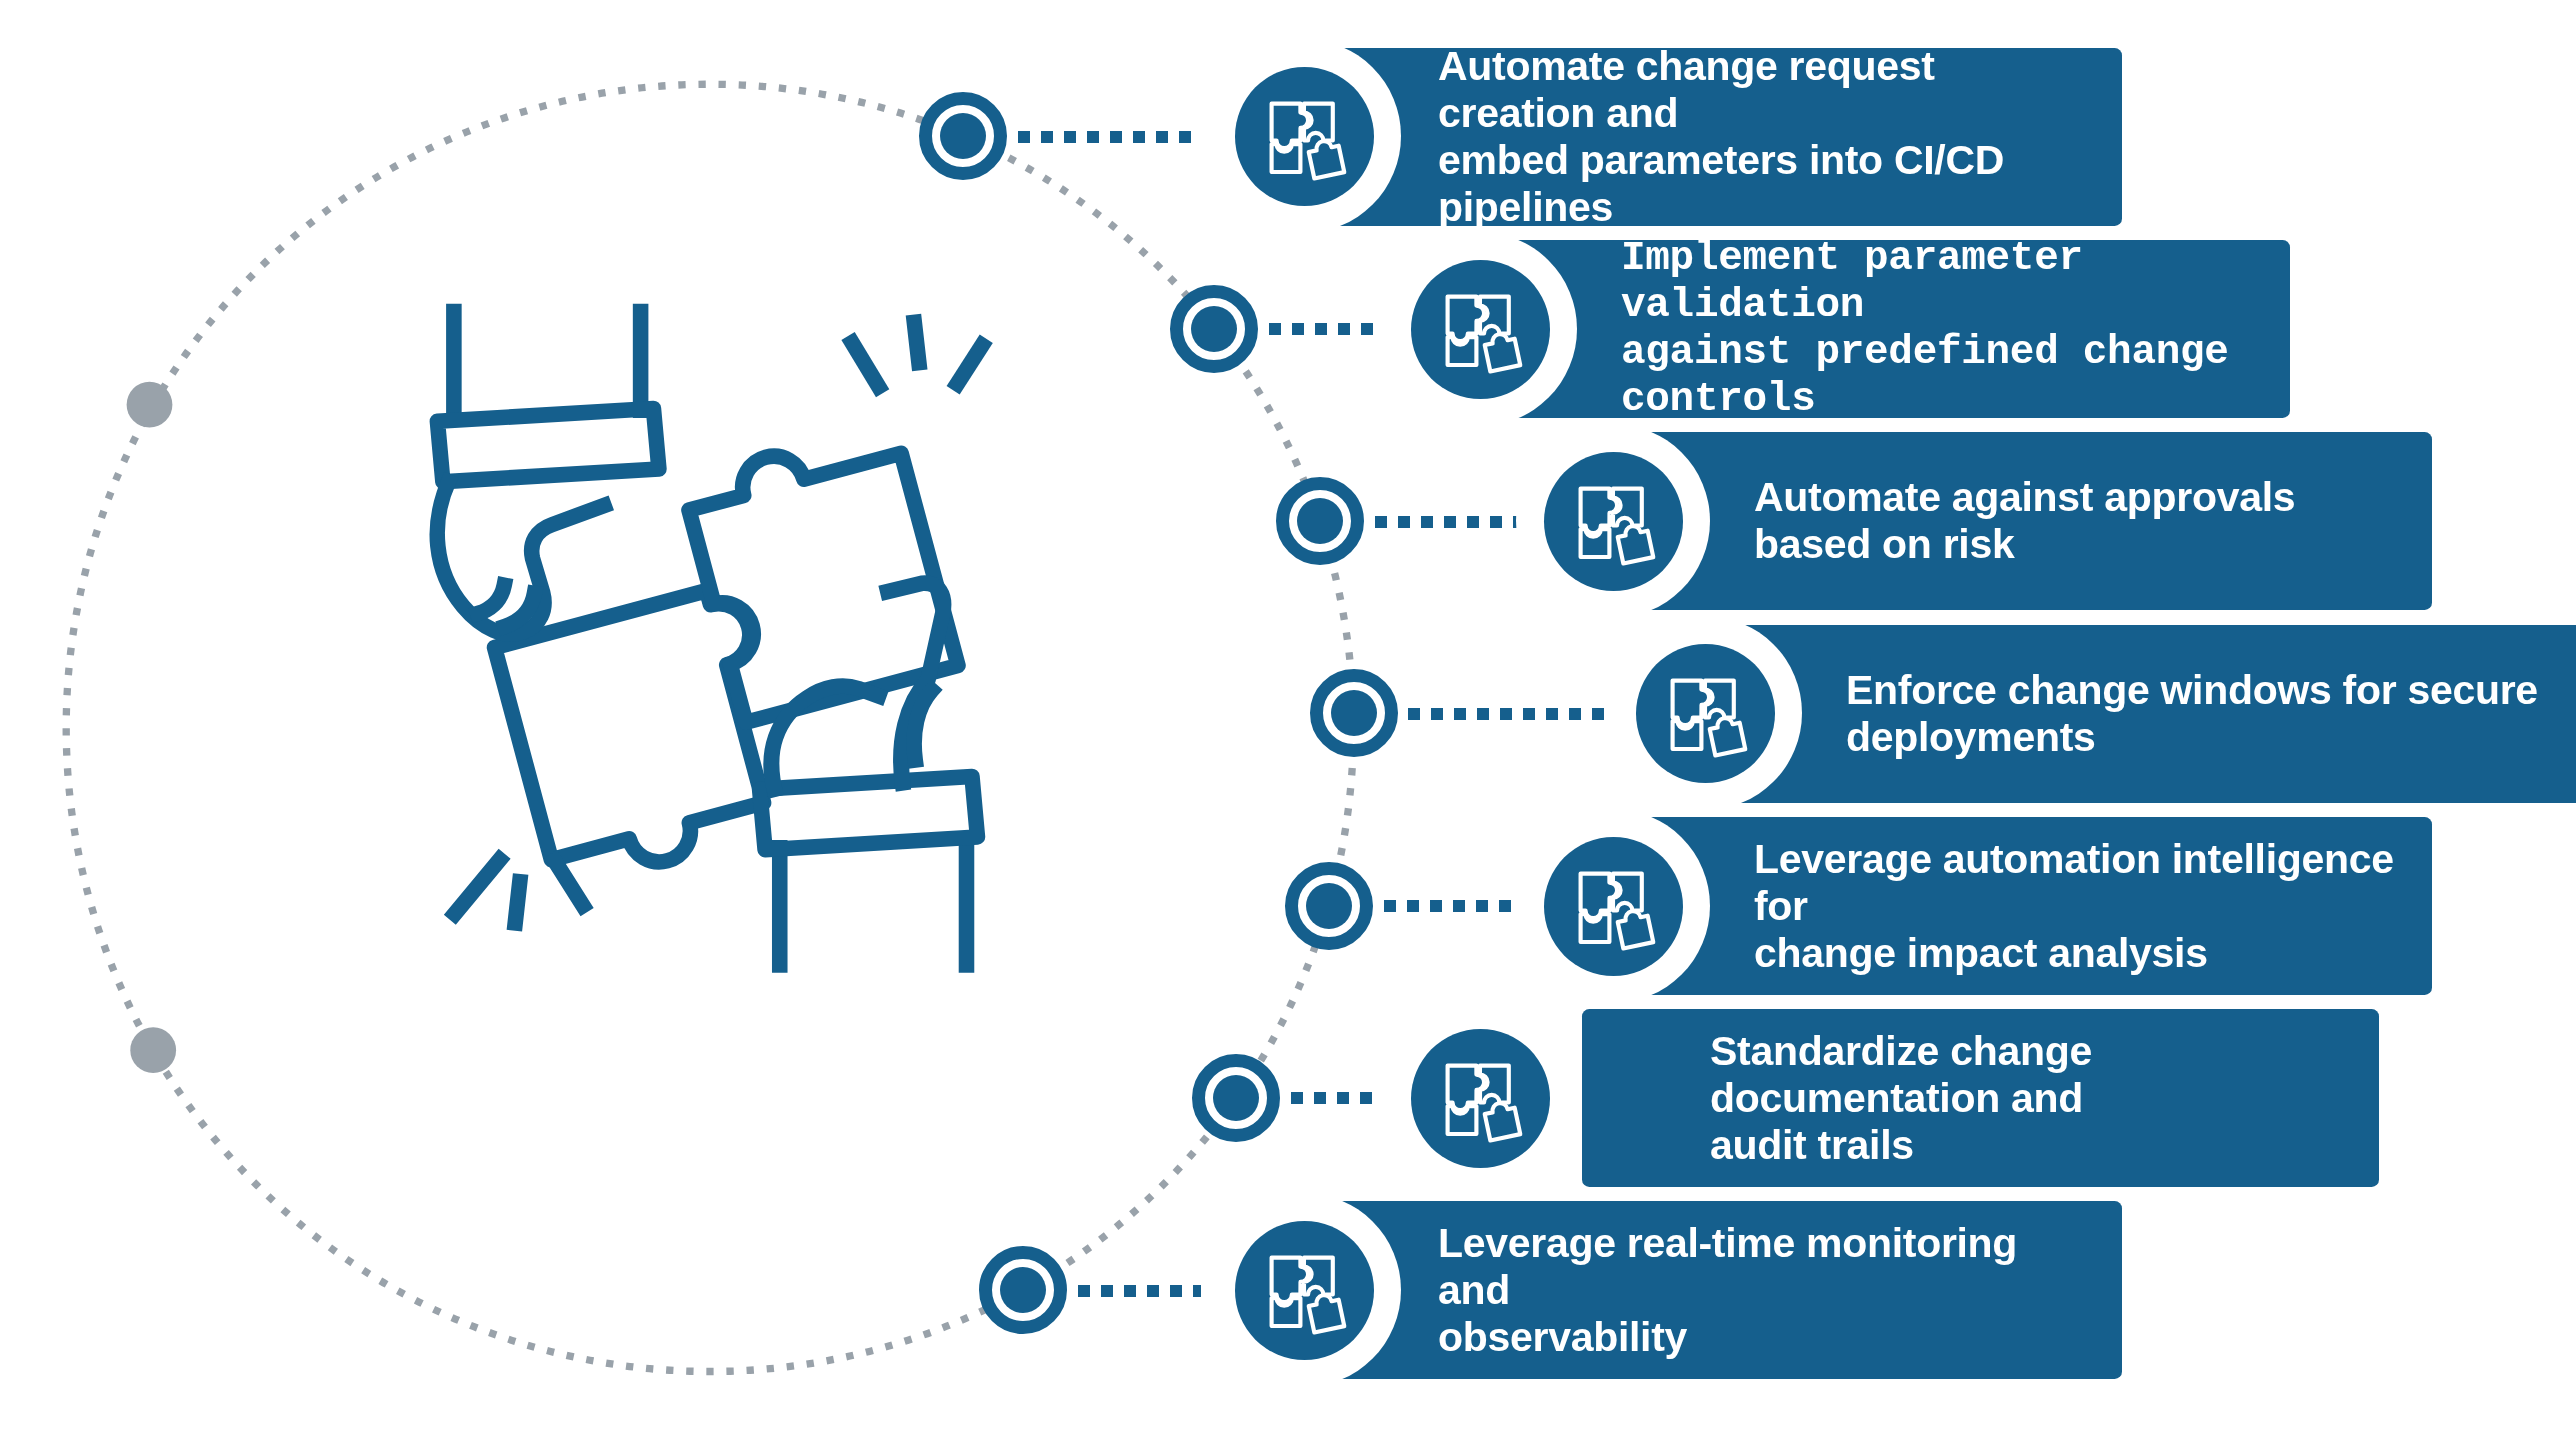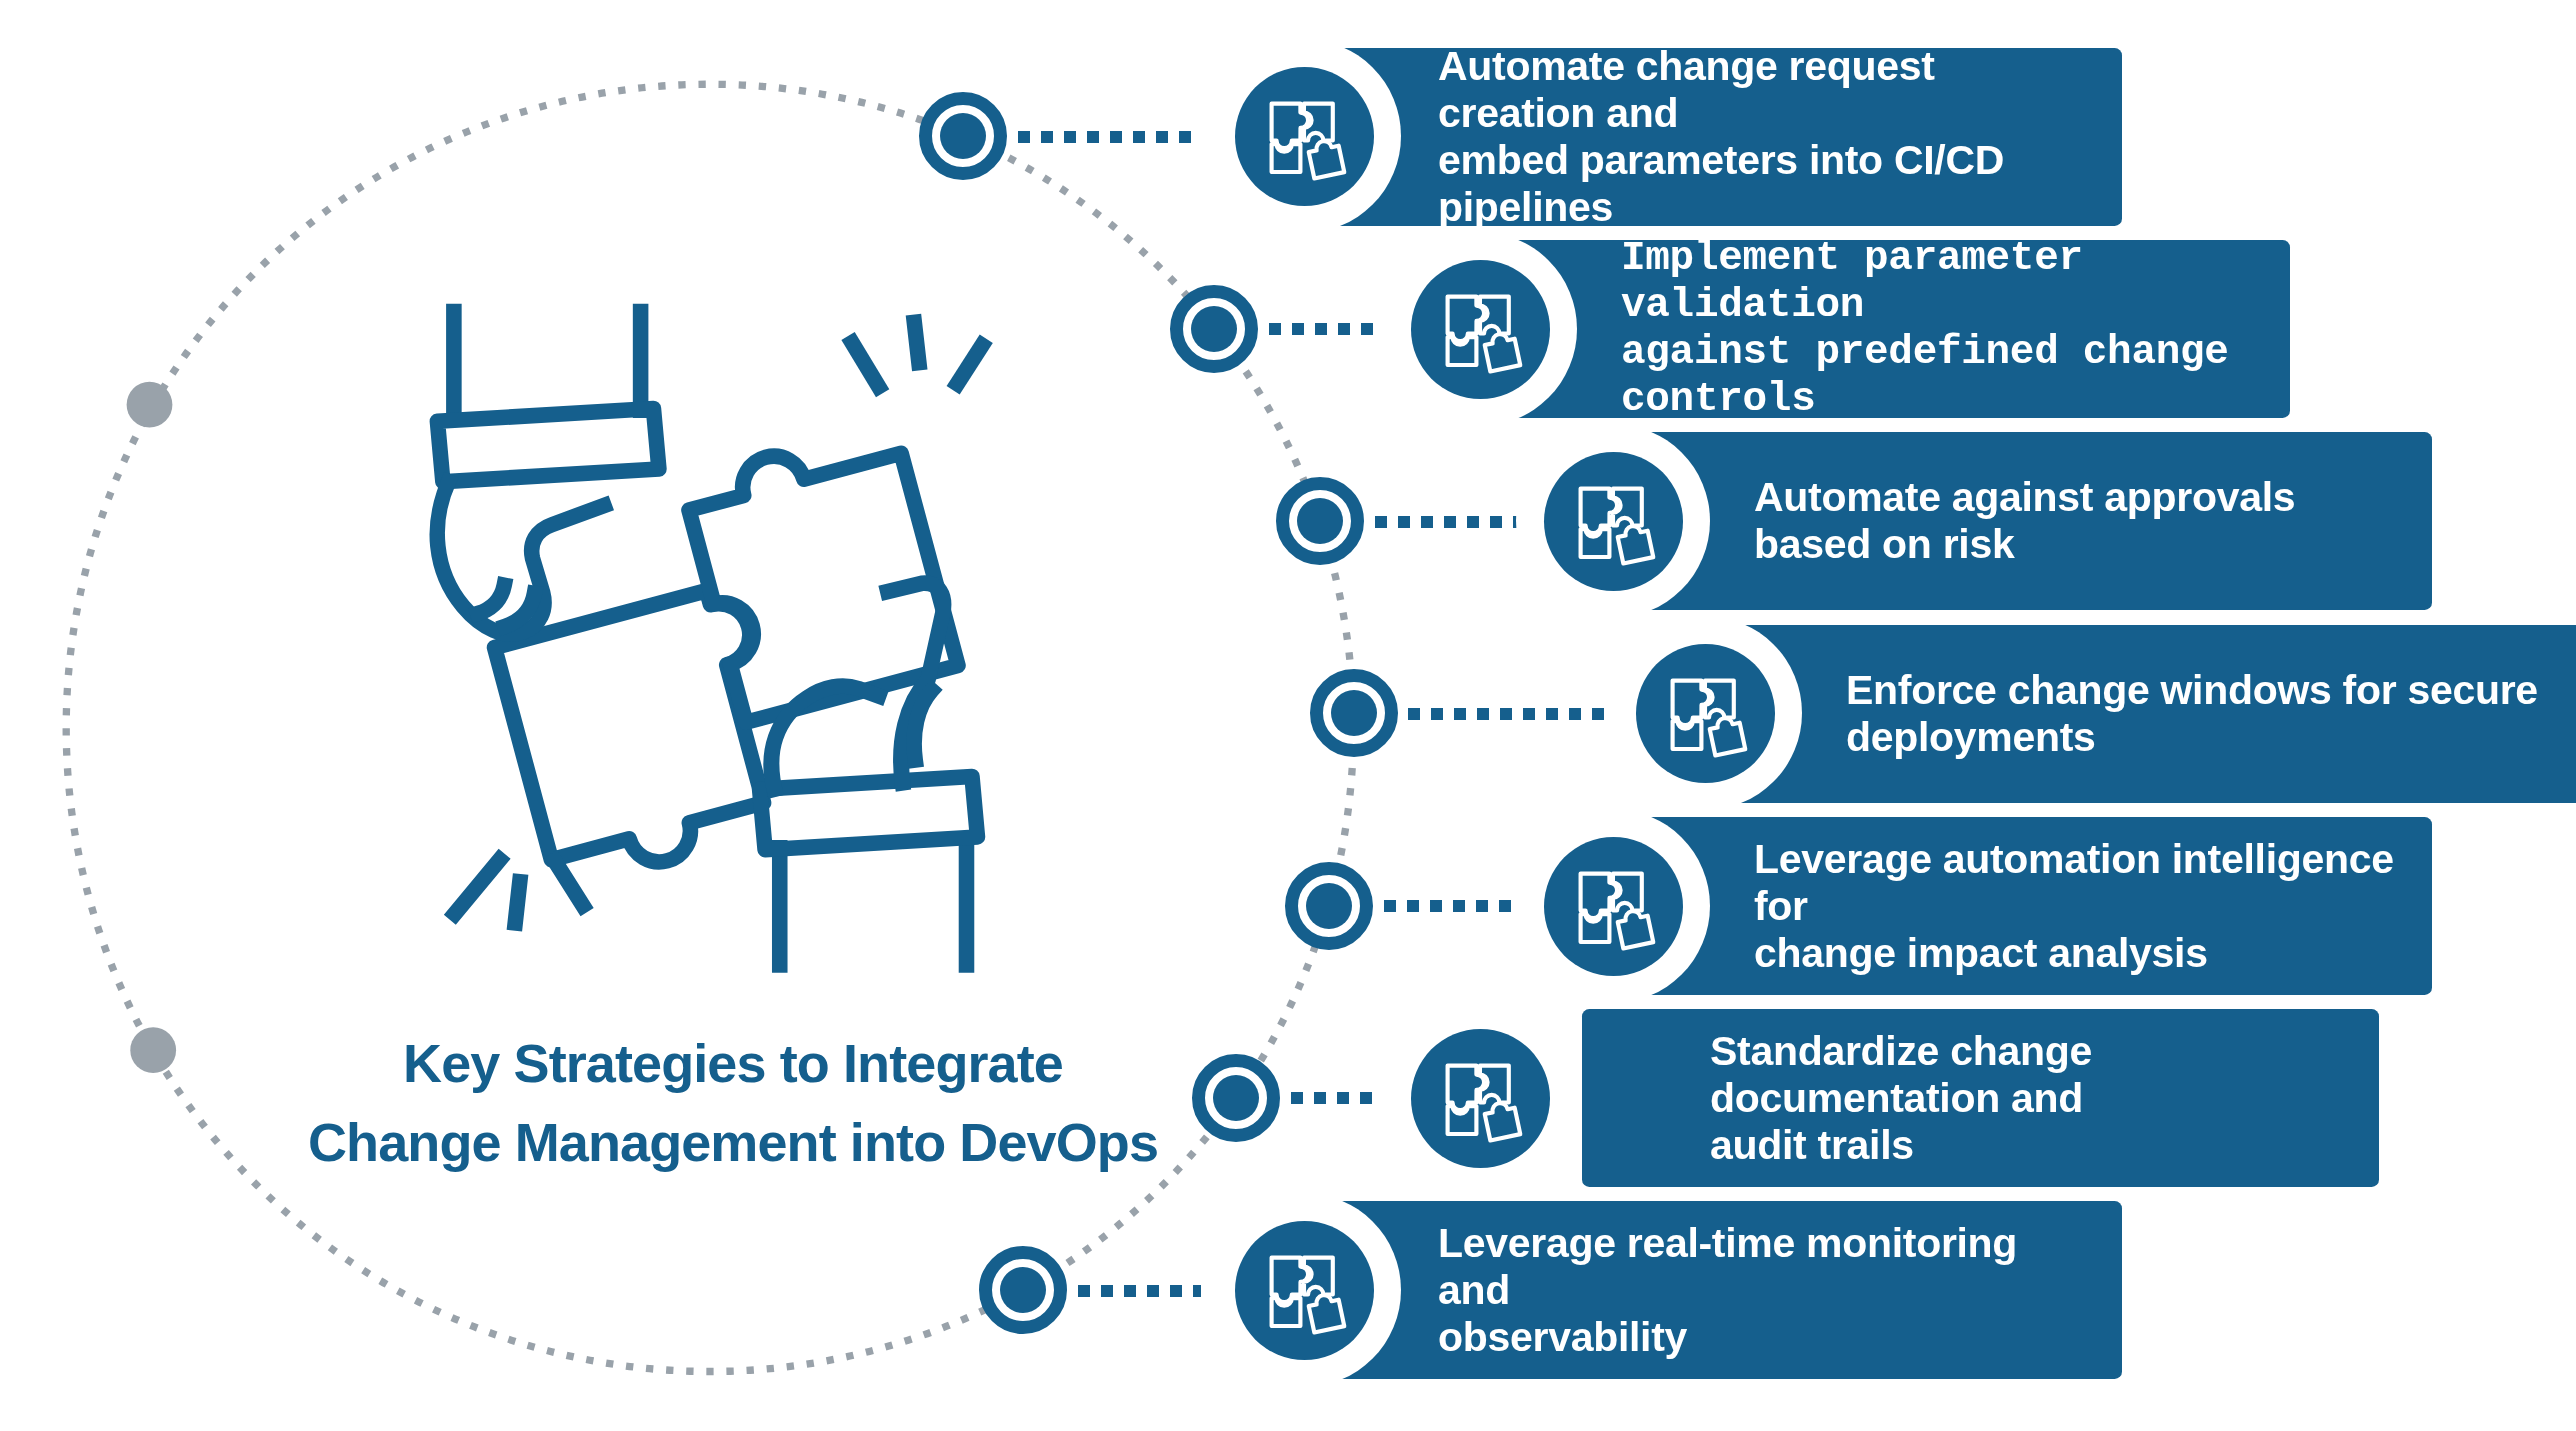--- a/index.html
+++ b/index.html
@@ -108,22 +108,20 @@
         <path d="M560,112 L531,64"></path>
         <path d="M604,86 L599,42"></path>
         <path d="M646,109 L673,67"></path>
         <path d="M146,629 L97,688"></path>
         <path d="M168,653 L163,698"></path>
         <path d="M206,630 L237,679"></path>
       </g>
     </g>
   </svg>
 
-  <div class="page-title">Key Strategies to Integrate
-Change Management into DevOps</div>
 
   <div class="row">
     <div class="banner" style="left:1310px;top:48px;width:812px;">
       <div class="label">Automate change request creation and
 embed parameters into CI/CD pipelines</div>
     </div>
     <div class="connector" style="left:1018px;top:131px;width:182px;"></div>
     <div class="marker" style="left:919px;top:92px;"></div>
     <div class="badge" style="left:1207px;top:39px;">
       <div class="badge-inner">

